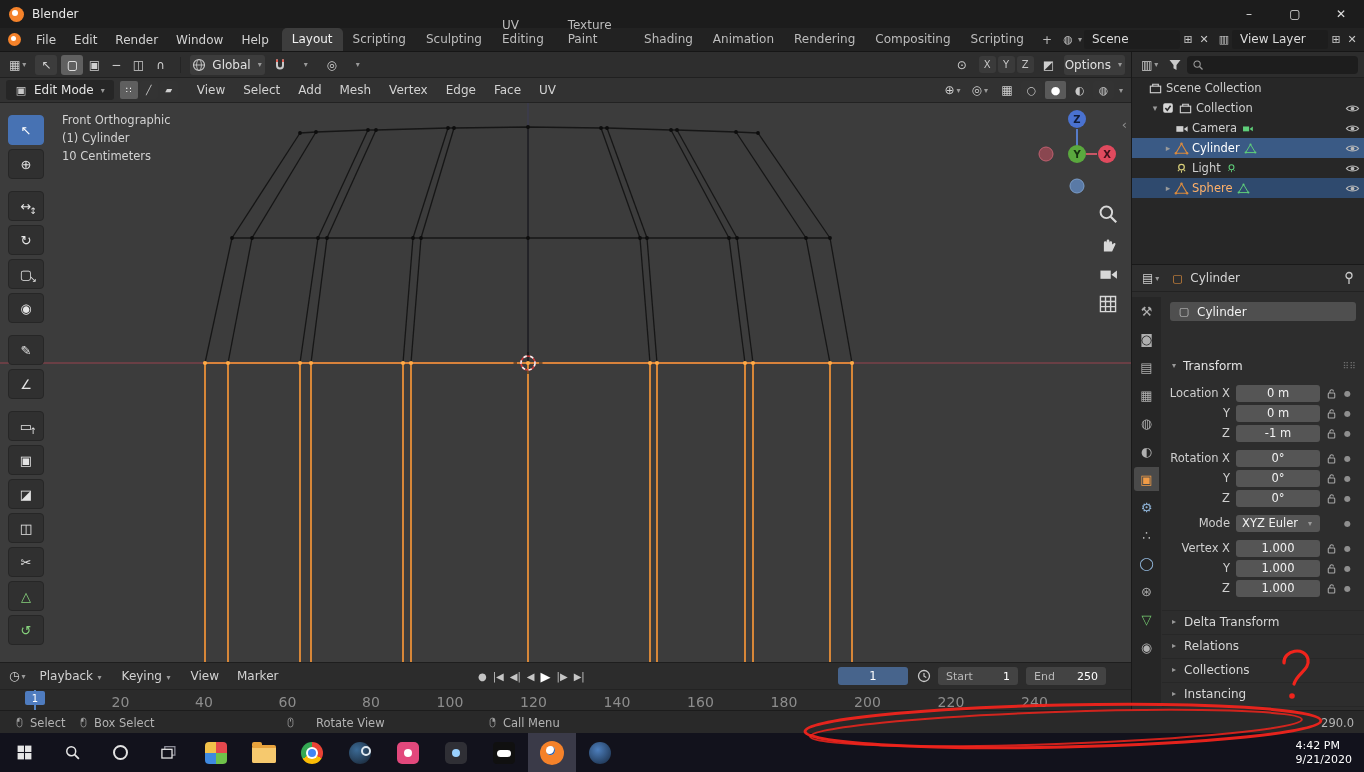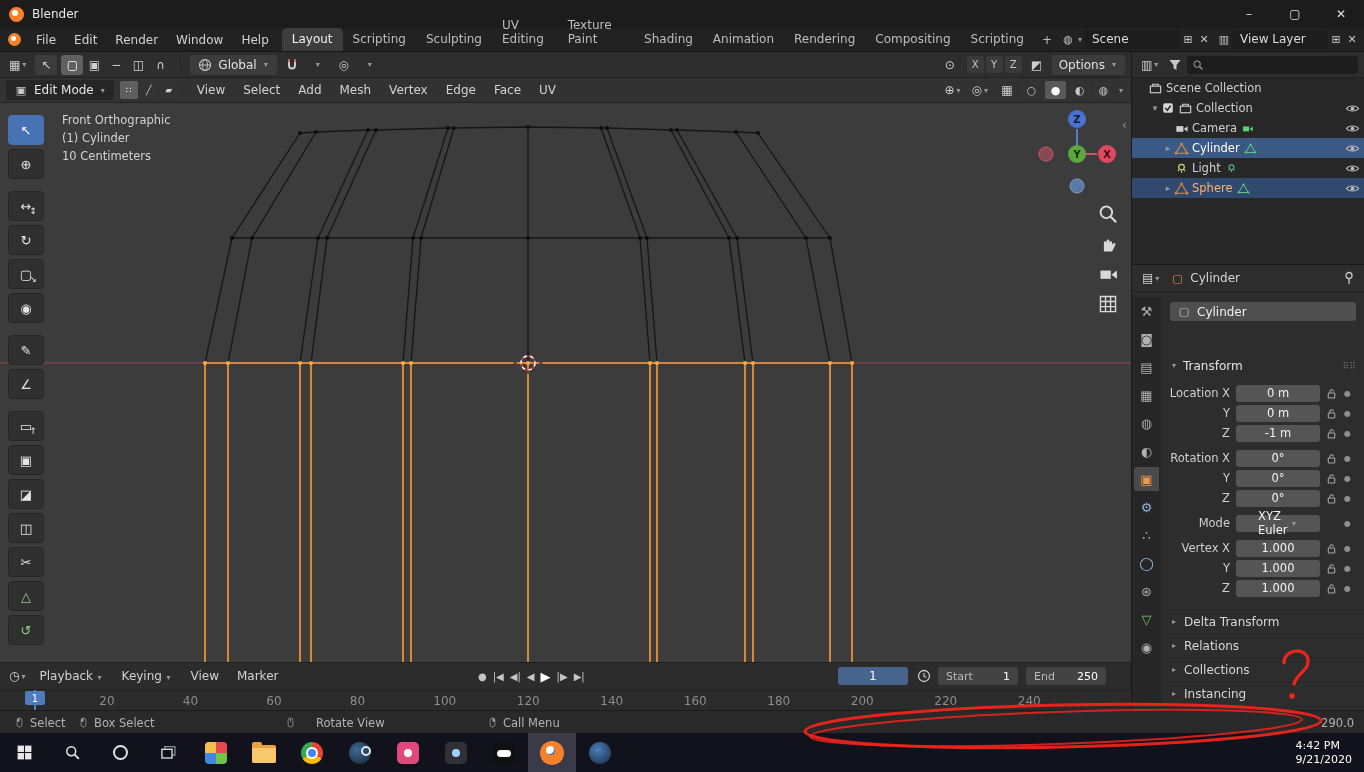--- a/index.html
+++ b/index.html
@@ -32,21 +32,21 @@
   .sel-group{display:flex;align-items:center;height:20px;margin:0 4px 2px 0;}
   .sel-field{background:#1d1d1d;border-radius:3px;height:19px;line-height:19px;padding:0 8px;width:96px;color:#dcdcdc;}
   .mini-ic{width:16px;height:16px;display:inline-flex;align-items:center;justify-content:center;color:#c9c9c9;font-size:11px;}
   .chev{color:#9a9a9a;font-size:8px;padding:0 2px;}
 
   
   #toolsettings{left:0;top:52px;width:1131px;height:26px;background:#2e2e2e;display:flex;align-items:center;border-bottom:1px solid #202020;padding:0 6px;gap:4px;}
   .ts-btn{height:20px;min-width:22px;border-radius:3px;display:flex;align-items:center;justify-content:center;color:#cfcfcf;background:transparent;padding:0 3px;}
   .ts-btn.boxed{background:#3c3c3c;}
   .ts-btn.active{background:#606060;color:#fff;}
-  .ts-field{background:#3c3c3c;border-radius:3px;height:20px;display:flex;align-items:center;padding:0 7px;gap:5px;color:#e0e0e0;}
+  .ts-field{background:#3c3c3c;border-radius:3px;height:20px;display:flex;align-items:center;padding:0 1px;gap:5px;color:#e0e0e0;}
   .vsep{width:1px;height:16px;background:#242424;margin:0 5px;}
   .xyz-btn{width:17px;height:17px;border-radius:3px;background:#3a3a3a;color:#c6c6c6;font-size:10px;display:flex;align-items:center;justify-content:center;margin-left:2px;}
 
   
   #vp-header{left:0;top:78px;width:1131px;height:25px;background:#323232;display:flex;align-items:center;border-bottom:1px solid #222;padding:0 6px;}
   .mode-chip{background:#262626;border-radius:3px;height:20px;display:flex;align-items:center;gap:5px;padding:0 7px;margin-right:6px;color:#e4e4e4;}
   .mbtn{width:18px;height:18px;border-radius:2px;background:#333;display:flex;align-items:center;justify-content:center;color:#cfcfcf;font-size:9px;margin-right:2px;}
   .mbtn.active{background:#5f5f5f;color:#fff;}
   #vp-menus{display:flex;margin-left:8px;}
   #vp-right{margin-left:auto;display:flex;align-items:center;gap:3px;}
@@ -88,39 +88,39 @@
   .ptab{width:25px;height:24px;margin-bottom:4px;display:flex;align-items:center;justify-content:center;color:#b0b0b0;font-size:13px;border-radius:3px 0 0 3px;}
   .ptab.active{background:#4a4a4a;}
   #props-content{position:absolute;left:30px;top:27px;right:0;bottom:0;}
   .name-row{position:absolute;left:8px;right:8px;top:10px;height:19px;display:flex;align-items:center;background:#4f4f4f;border-radius:3px;padding:0 6px;gap:5px;color:#f0f0f0;}
   .sect-head{position:absolute;left:0;right:0;height:19px;display:flex;align-items:center;padding:0 8px;color:#e2e2e2;gap:5px;}
   .sect-head .dots{margin-left:auto;color:#6f6f6f;font-size:9px;}
   .trow{position:absolute;left:0;right:0;height:18px;display:flex;align-items:center;}
   .trow .lbl{width:74px;text-align:right;color:#cfcfcf;font-size:11.5px;padding-right:6px;flex:none;}
   .pfield{width:84px;height:17px;background:#555;border-radius:3px;color:#f2f2f2;font-size:11.5px;
           display:flex;align-items:center;justify-content:center;flex:none;}
-  .pfield.drop{justify-content:space-between;padding:0 22px;}
+  .pfield.drop{justify-content:space-between;padding:0 6px;}
   .lockic{width:13px;height:13px;margin-left:5px;color:#a8a8a8;flex:none;}
   .animdot{margin-left:6px;color:#8f8f8f;font-size:8px;}
   .collapsed{position:absolute;left:0;right:0;height:22px;display:flex;align-items:center;gap:6px;padding:0 8px;border-top:1px solid #272727;color:#d6d6d6;}
 
   
   #timeline{left:0;top:662px;width:1131px;height:48px;background:#2c2c2c;border-top:1px solid #1e1e1e;}
   #tl-header{height:26px;display:flex;align-items:center;padding:0 6px;position:relative;}
   #tl-transport{position:absolute;left:478px;display:flex;align-items:center;gap:6px;color:#c5c5c5;}
   .tr-btn{font-size:10px;color:#c5c5c5;}
   .tr-btn.play{font-size:13px;color:#fff;}
   .frame-field{position:absolute;left:838px;width:70px;height:18px;background:#47648c;border-radius:3px;color:#fff;
                display:flex;align-items:center;justify-content:center;font-size:11.5px;}
   .range-field{position:absolute;width:80px;height:18px;background:#434343;border-radius:3px;display:flex;align-items:center;justify-content:space-between;padding:0 8px;font-size:11px;}
   .range-field .rl{color:#b8b8b8;}
   .range-field .rv{color:#fff;}
   #tl-clock{position:absolute;left:916px;width:16px;height:16px;color:#c9c9c9;}
   #tl-ruler{position:relative;height:22px;background:#2b2b2b;border-top:1px solid #232323;}
-  .tick{position:absolute;top:4px;width:30px;margin-left:-15px;text-align:left;color:#8d8d8d;font-size:12px;}
+  .tick{position:absolute;top:4px;width:30px;margin-left:-15px;text-align:right;color:#8d8d8d;font-size:14px;}
   #playhead-line{position:absolute;left:34px;top:0;bottom:0;width:2px;background:#5583c0;}
   #playhead-pill{position:absolute;left:25px;top:1px;width:20px;height:14px;background:#4f7cbf;border-radius:2px;color:#fff;font-size:10px;display:flex;align-items:center;justify-content:center;}
 
   
   #statusbar{left:0;top:710px;width:1364px;height:23px;background:#292929;border-top:1px solid #1c1c1c;}
   .sb-item{position:absolute;top:0;height:23px;display:flex;align-items:center;gap:5px;color:#b3b3b3;font-size:11.5px;}
   .sb-mouse{width:11px;height:15px;color:#9f9f9f;}
   #sb-version{position:absolute;right:10px;top:0;height:23px;display:flex;align-items:center;color:#b3b3b3;font-size:11.5px;}
 
   

